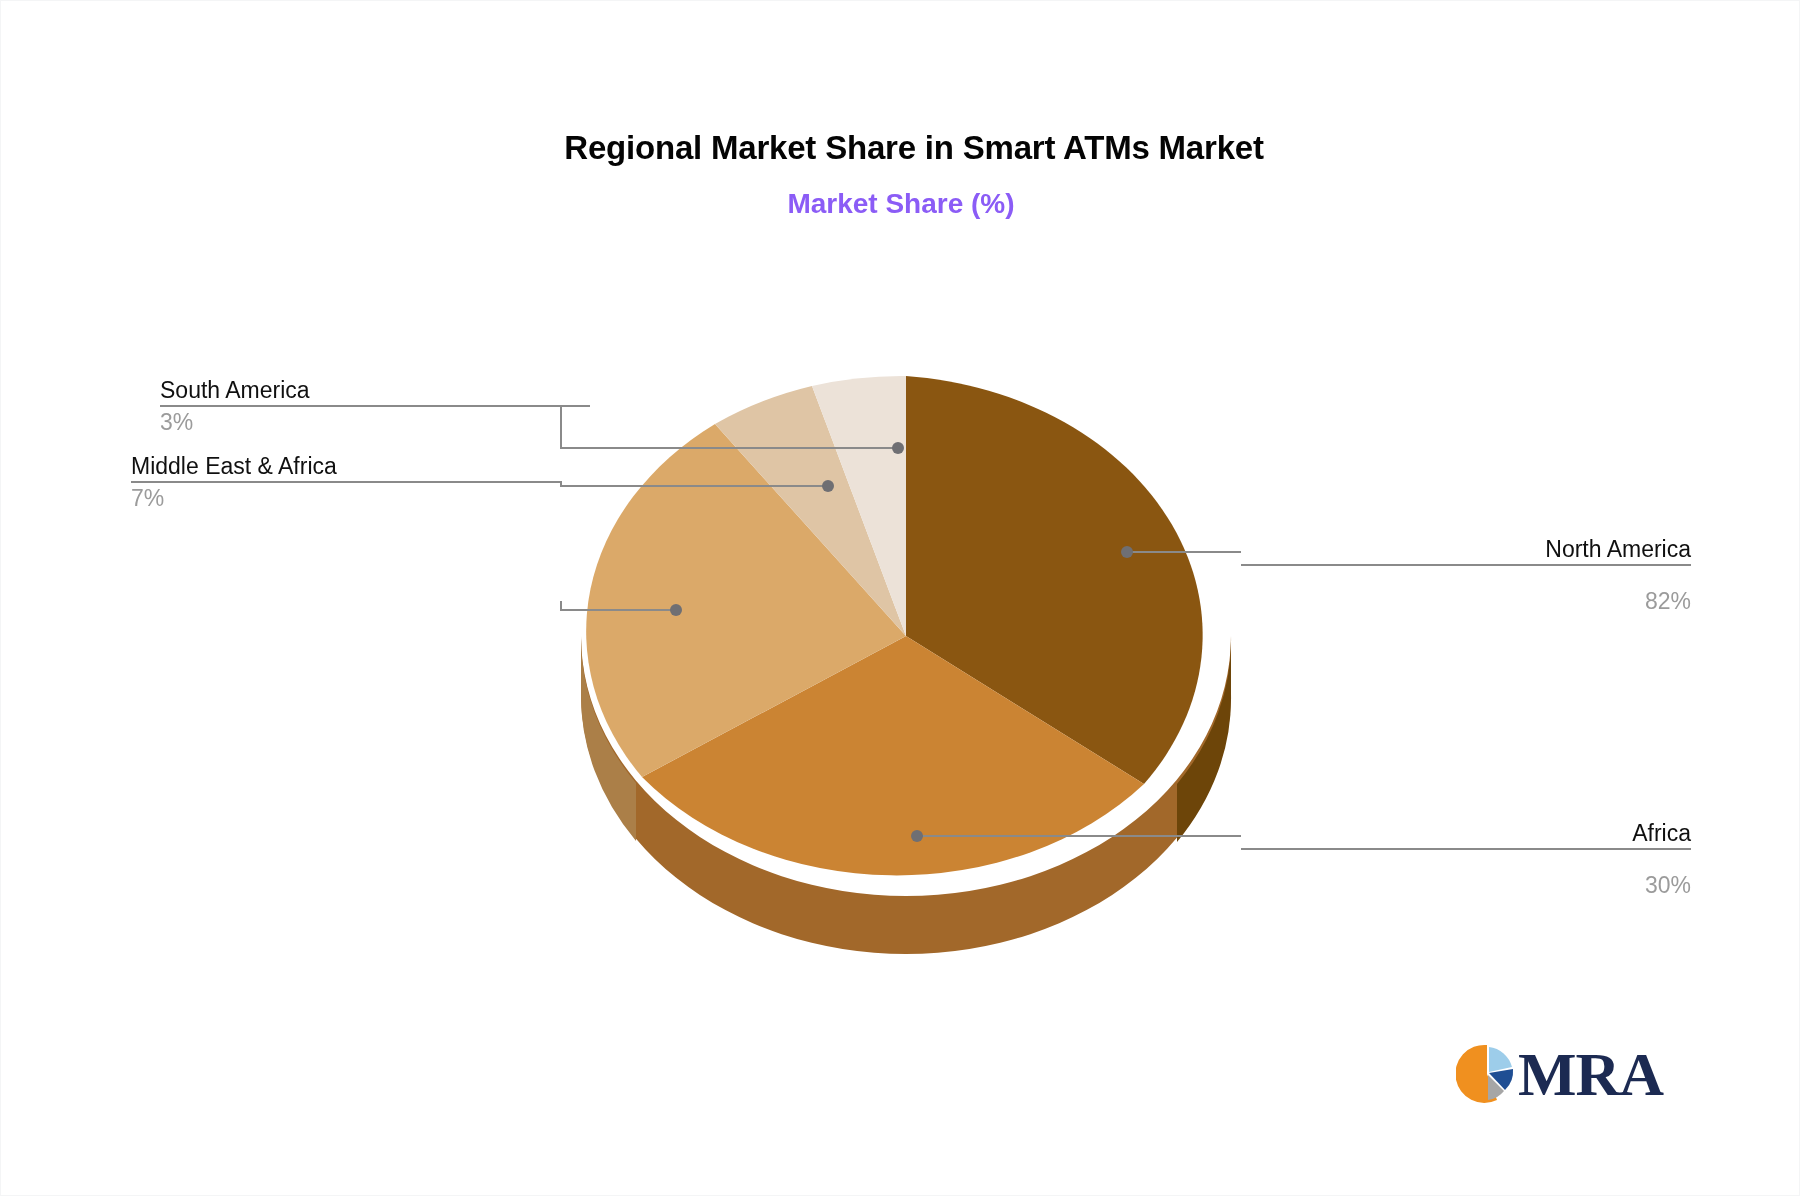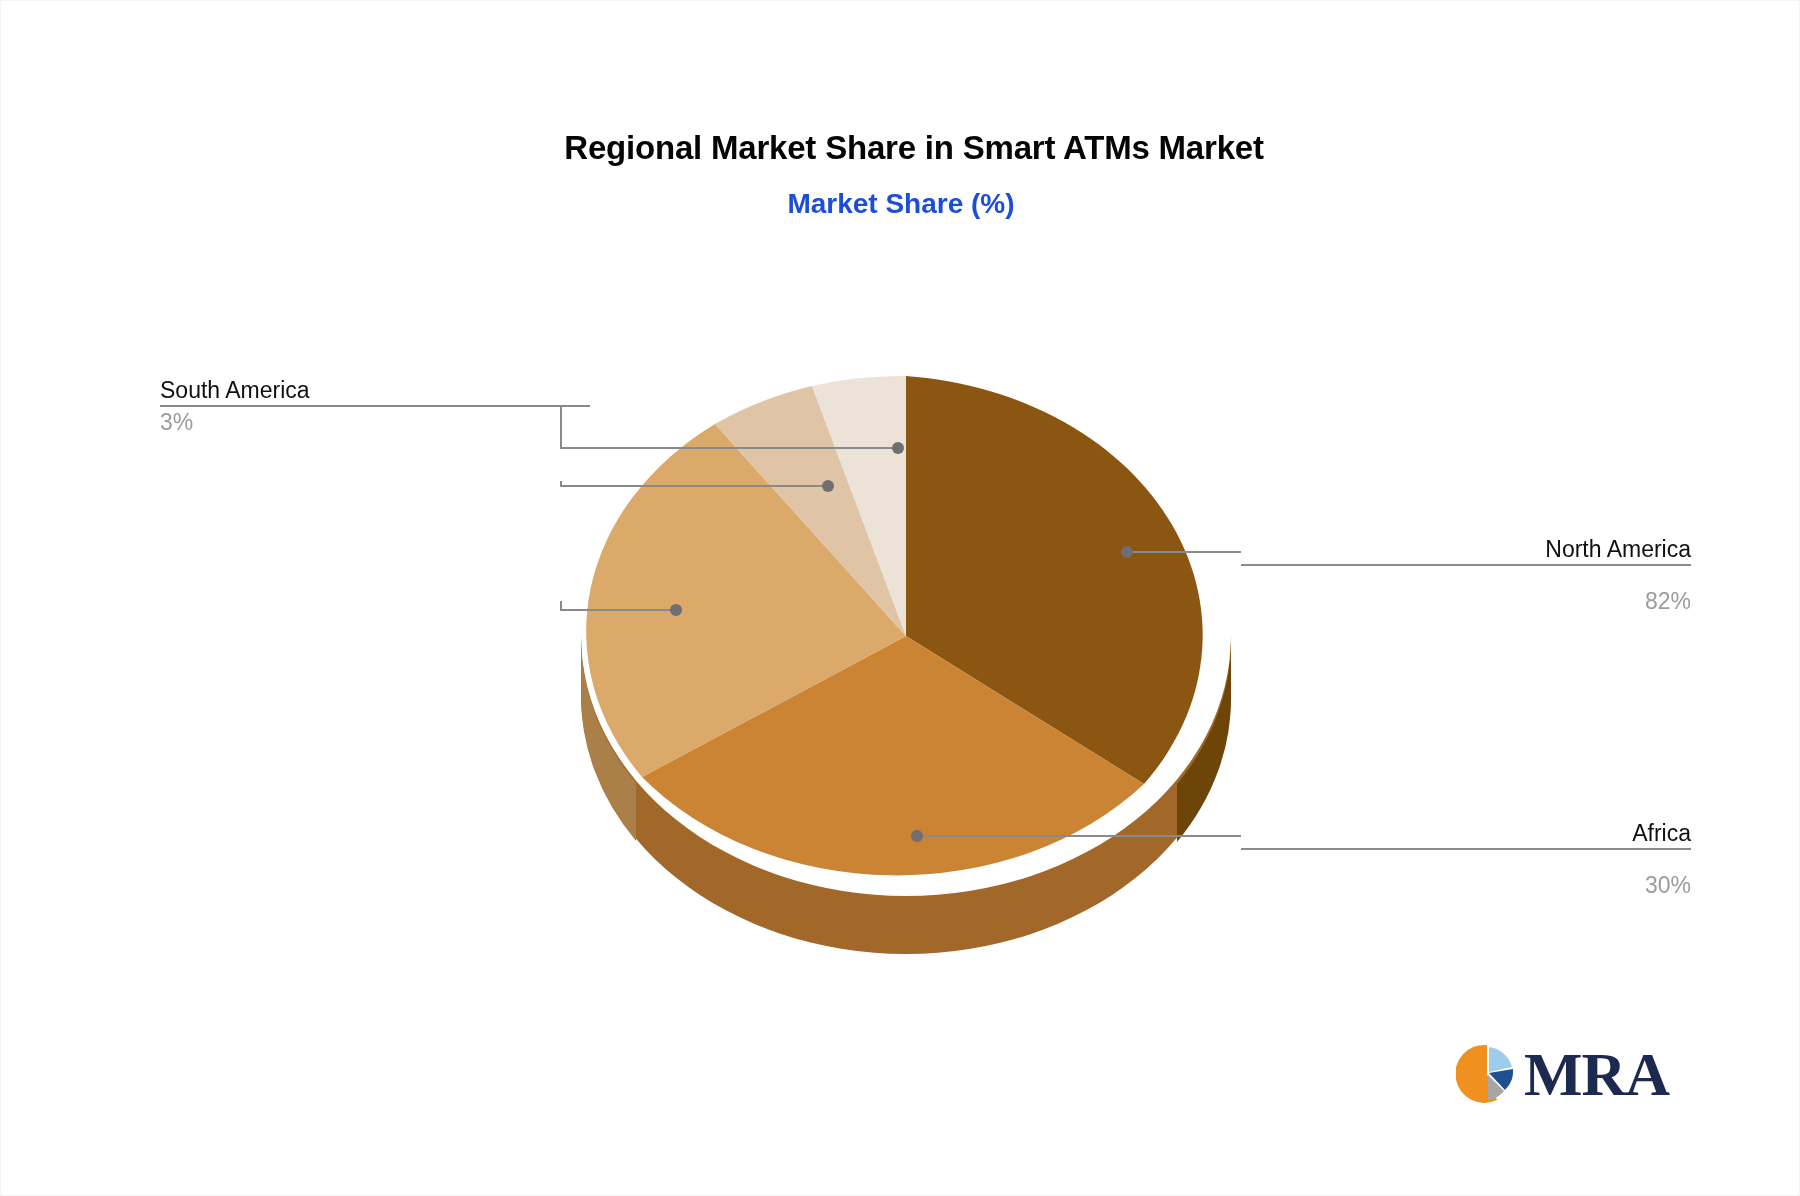--- a/index.html
+++ b/index.html
@@ -33,21 +33,21 @@
     letter-spacing: -0.2px;
   }
   #chart-subtitle {
     position: absolute;
     left: 0;
     top: 187px;
     width: 1800px;
     text-align: center;
     font-size: 28px;
     font-weight: bold;
-    color: #1d4ed8;
+    color: #8b5cf6;
   }
   #pie-area {
     position: absolute;
     left: 0;
     top: 0;
     width: 1800px;
     height: 1196px;
   }
   .callout {
     position: absolute;
@@ -84,21 +84,20 @@
   #callout-europe .rule  { width: 450px; }
 
   #logo {
     position: absolute;
     left: 1455px;
     top: 1035px;
     width: 215px;
     height: 75px;
     display: flex;
     align-items: center;
-    gap: 6px;
   }
   #logo-mark { width: 62px; height: 62px; flex: 0 0 auto; }
   #logo-text {
     font-family: "Liberation Serif", serif;
     font-size: 62px;
     font-weight: bold;
     color: #1c2a52;
     letter-spacing: -1px;
     line-height: 62px;
   }
@@ -160,20 +159,25 @@
       <circle cx="916" cy="835" r="6"></circle>
     </g>
   </svg>
 
   <div class="callout left" id="callout-south-america">
     <div class="cat">South America</div>
     <div class="rule"></div>
     <div class="val">3%</div>
   </div>
 
+  <div class="callout left" id="callout-middle-east">
+    <div class="cat">Middle East &amp; Africa</div>
+    <div class="rule"></div>
+    <div class="val">7%</div>
+  </div>
 
 
   <div class="callout right" id="callout-north-america">
     <div class="cat">North America</div>
     <div class="rule"></div>
     <div class="val">82%</div>
   </div>
 
   <div class="callout right" id="callout-europe">
     <div class="cat">Africa</div>

